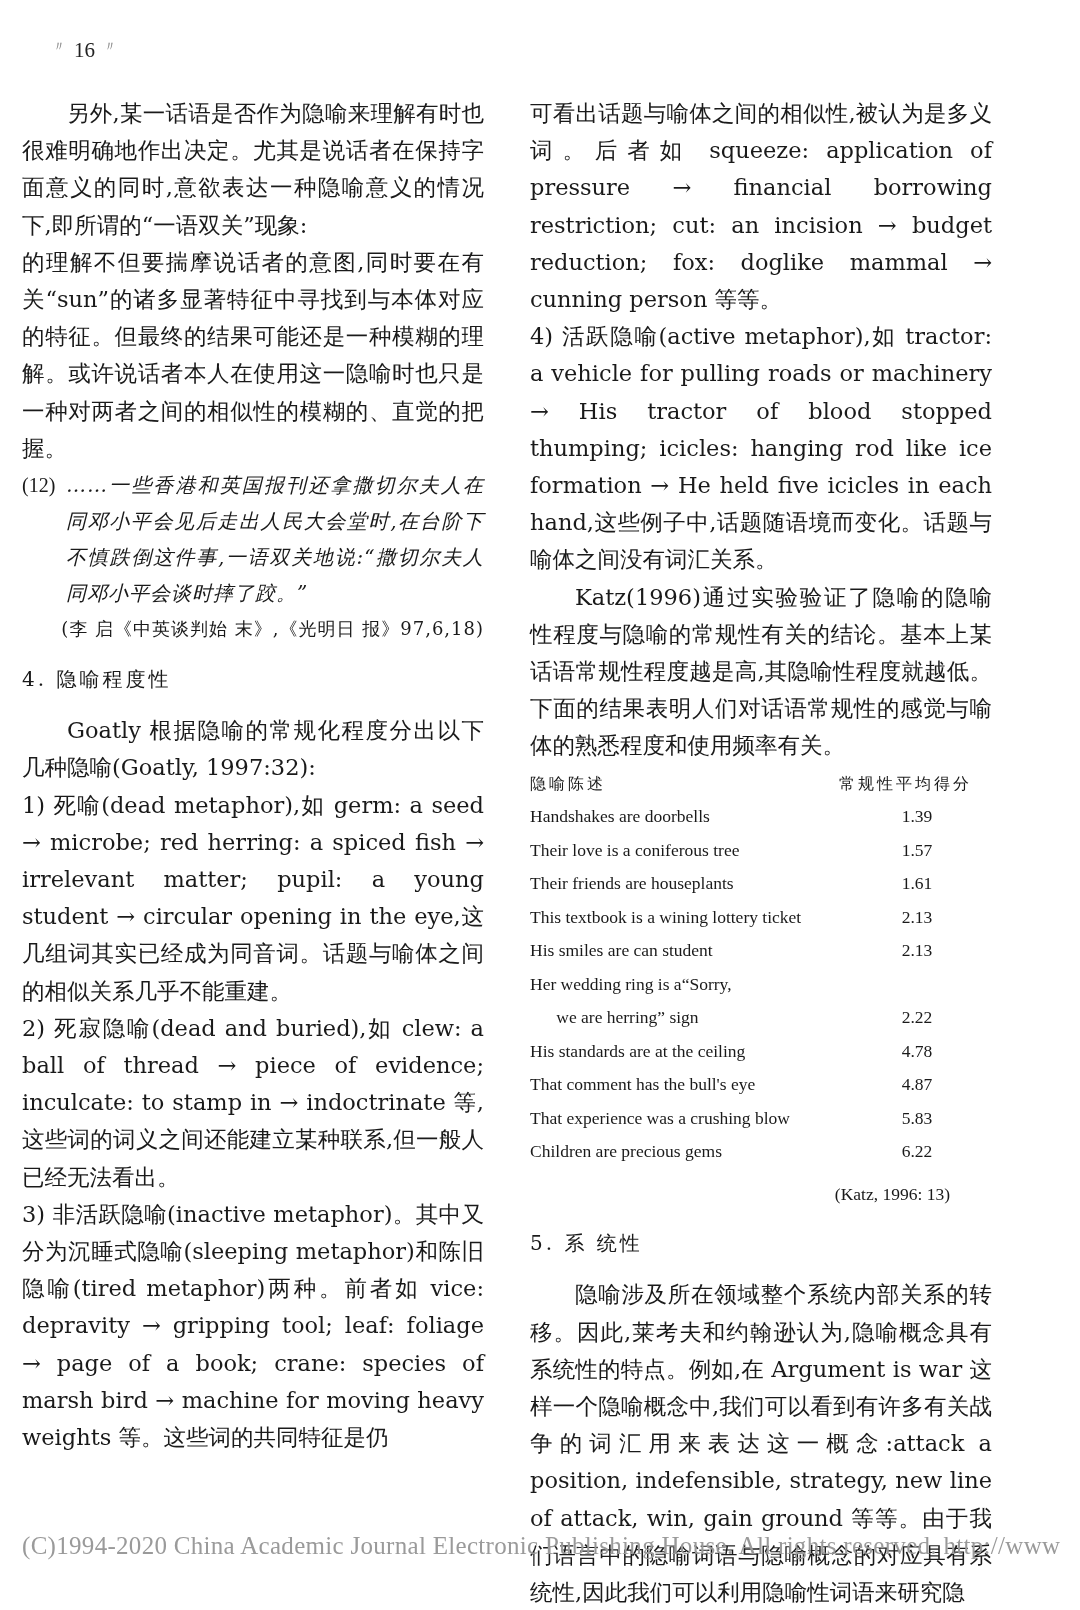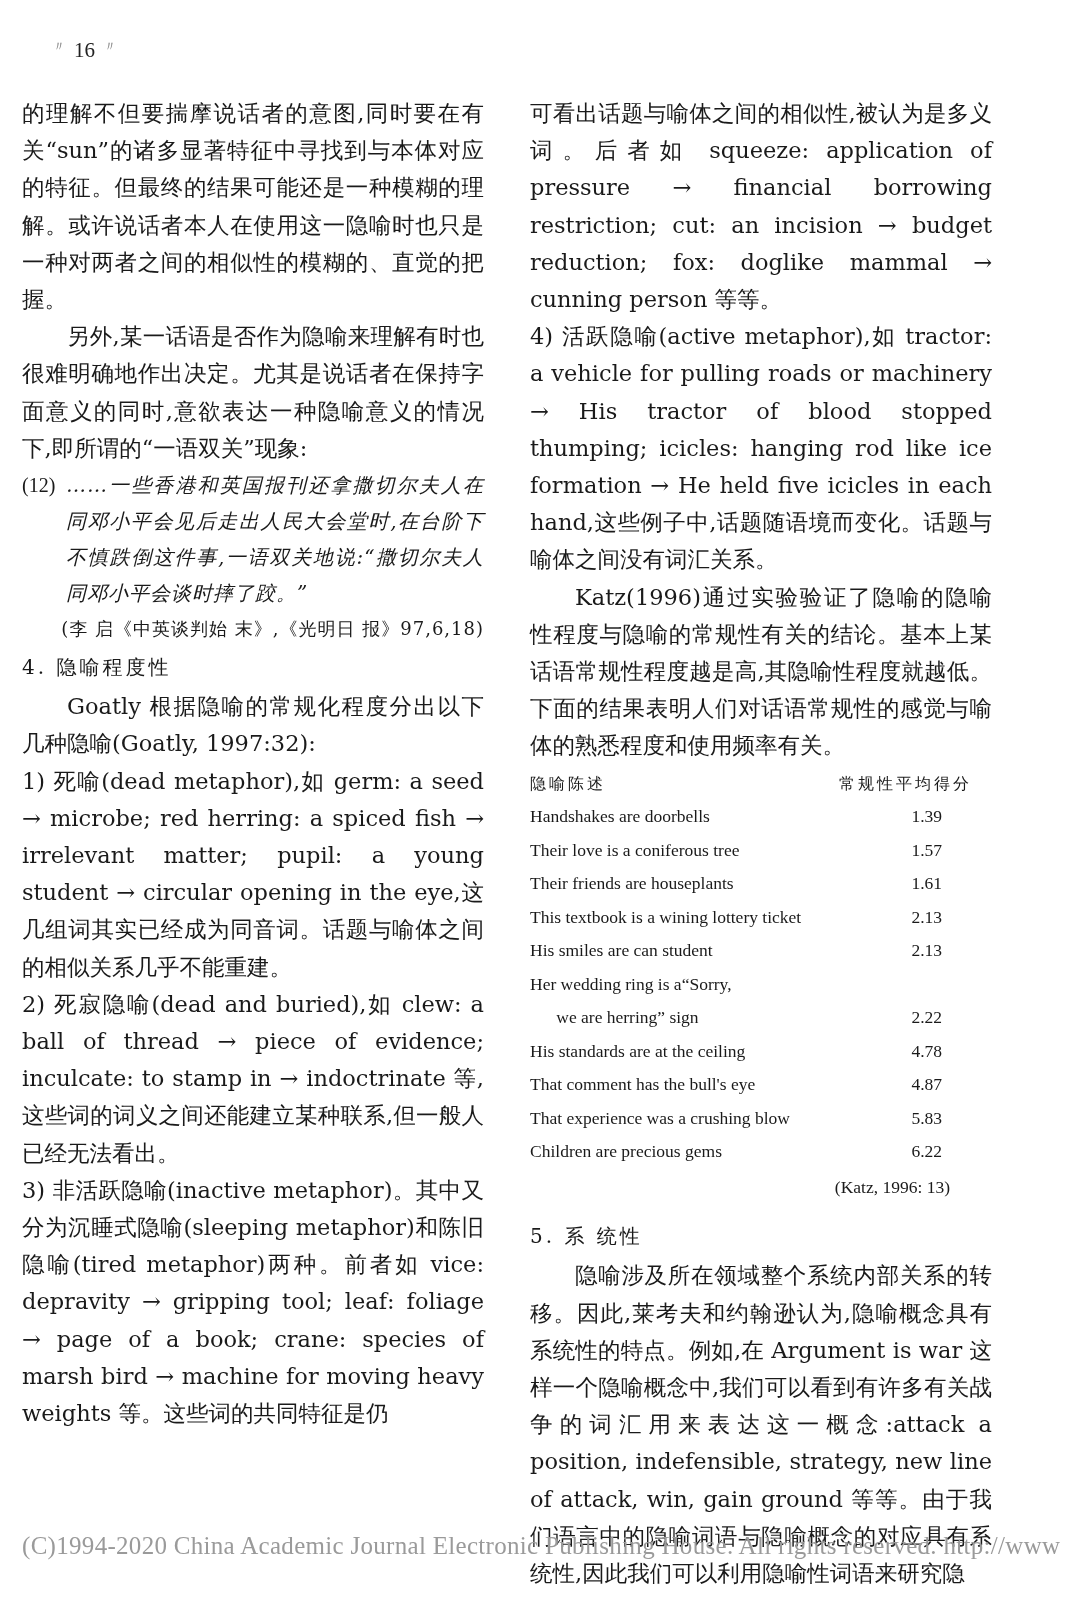--- a/index.html
+++ b/index.html
@@ -20,43 +20,43 @@
     }
     .col.left { left: 22px; width: 462px; }
     .col.right { left: 530px; width: 462px; }
     .p { margin: 0; }
     .indent { text-indent: 2em; }
     .ex { font-size: 20px; line-height: 36px; }
     .ex-row { display: flex; }
     .ex-num { width: 44px; flex: none; font-family: "Liberation Serif", serif; }
     .ex-body { flex: 1; letter-spacing: 1px; font-style: italic; }
     .ex-src { text-align: right; font-size: 18px; letter-spacing: 1px; }
-    .sec-title { font-size: 20px; letter-spacing: 3px; margin: 2px 0; }
+    .sec-title { font-size: 20px; letter-spacing: 3px; margin: 14px 0; }
     .table { font-family: "Liberation Serif", serif; font-size: 17.5px; line-height: 33.5px; margin-top: 2px; }
     .t-head { display: flex; justify-content: space-between; font-family: "DejaVu Serif", serif; font-size: 16px; letter-spacing: 3px; padding-right: 20px; gap: 10px; }
     .t-row { display: flex; justify-content: space-between; padding-right: 50px; }
     .t-row .stmt { white-space: pre-wrap; }
-    .t-row .score { width: 50px; text-align: right; }
-    .t-cite { text-align: right; padding-right: 42px; font-size: 17.5px; margin-top: 2px; margin-bottom: 14px; }
+    .t-row .score { width: 50px; text-align: center; }
+    .t-cite { text-align: right; padding-right: 42px; font-size: 17.5px; margin-top: 9px; margin-bottom: 14px; }
     .footer {
       position: absolute; left: 22px; top: 1532px; width: 1100px;
       font-family: "Liberation Serif", serif; font-size: 25px; color: #9a9a9a;
       white-space: nowrap; letter-spacing: 0.3px;
     }
   </style>
 </head>
 <body>
 
 <div class="page-header">
   <span class="dot">〃</span><span>16</span><span class="dot">〃</span>
 </div>
 
 <div class="col left">
+  <p class="p indent">另外,某一话语是否作为隐喻来理解有时也很难明确地作出决定。尤其是说话者在保持字面意义的同时,意欲表达一种隐喻意义的情况下,即所谓的“一语双关”现象:</p>
   <p class="p">的理解不但要揣摩说话者的意图,同时要在有关“sun”的诸多显著特征中寻找到与本体对应的特征。但最终的结果可能还是一种模糊的理解。或许说话者本人在使用这一隐喻时也只是一种对两者之间的相似性的模糊的、直觉的把握。</p>
-  <p class="p indent">另外,某一话语是否作为隐喻来理解有时也很难明确地作出决定。尤其是说话者在保持字面意义的同时,意欲表达一种隐喻意义的情况下,即所谓的“一语双关”现象:</p>
   <div class="ex">
     <div class="ex-row">
       <span class="ex-num">(12)</span>
       <span class="ex-body">……一些香港和英国报刊还拿撒切尔夫人在同邓小平会见后走出人民大会堂时,在台阶下不慎跌倒这件事,一语双关地说:“撒切尔夫人同邓小平会谈时摔了跤。”</span>
     </div>
     <div class="ex-src">(李 启《中英谈判始 末》,《光明日 报》97,6,18)</div>
   </div>
   <div class="sec-title">4. 隐喻程度性</div>
   <p class="p indent">Goatly 根据隐喻的常规化程度分出以下几种隐喻(Goatly, 1997:32):</p>
   <p class="p">1) 死喻(dead metaphor),如 germ: a seed → microbe; red herring: a spiced fish → irrelevant matter; pupil: a young student → circular opening in the eye,这几组词其实已经成为同音词。话题与喻体之间的相似关系几乎不能重建。</p>

